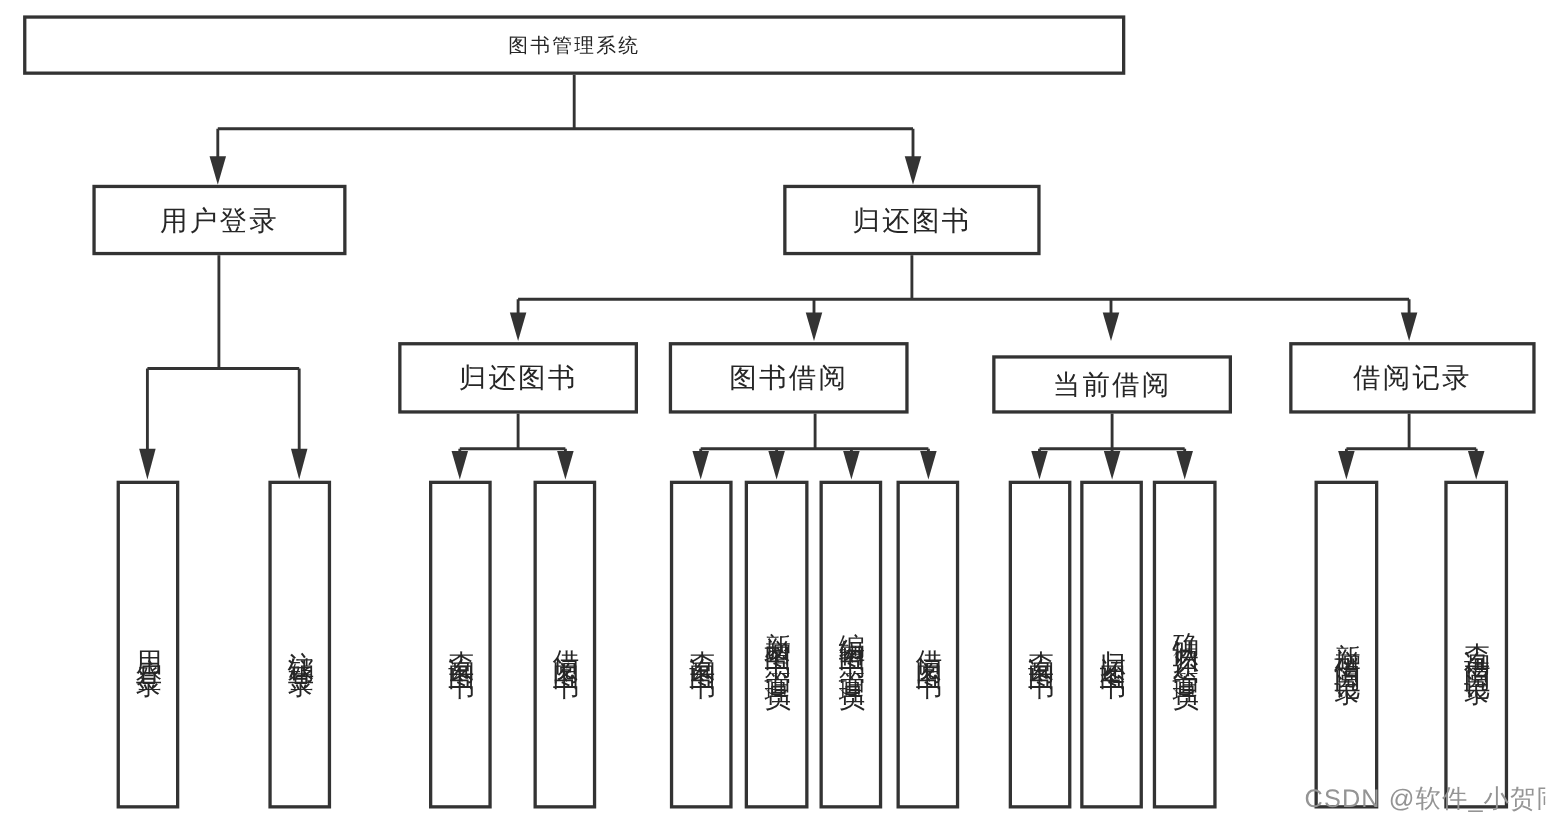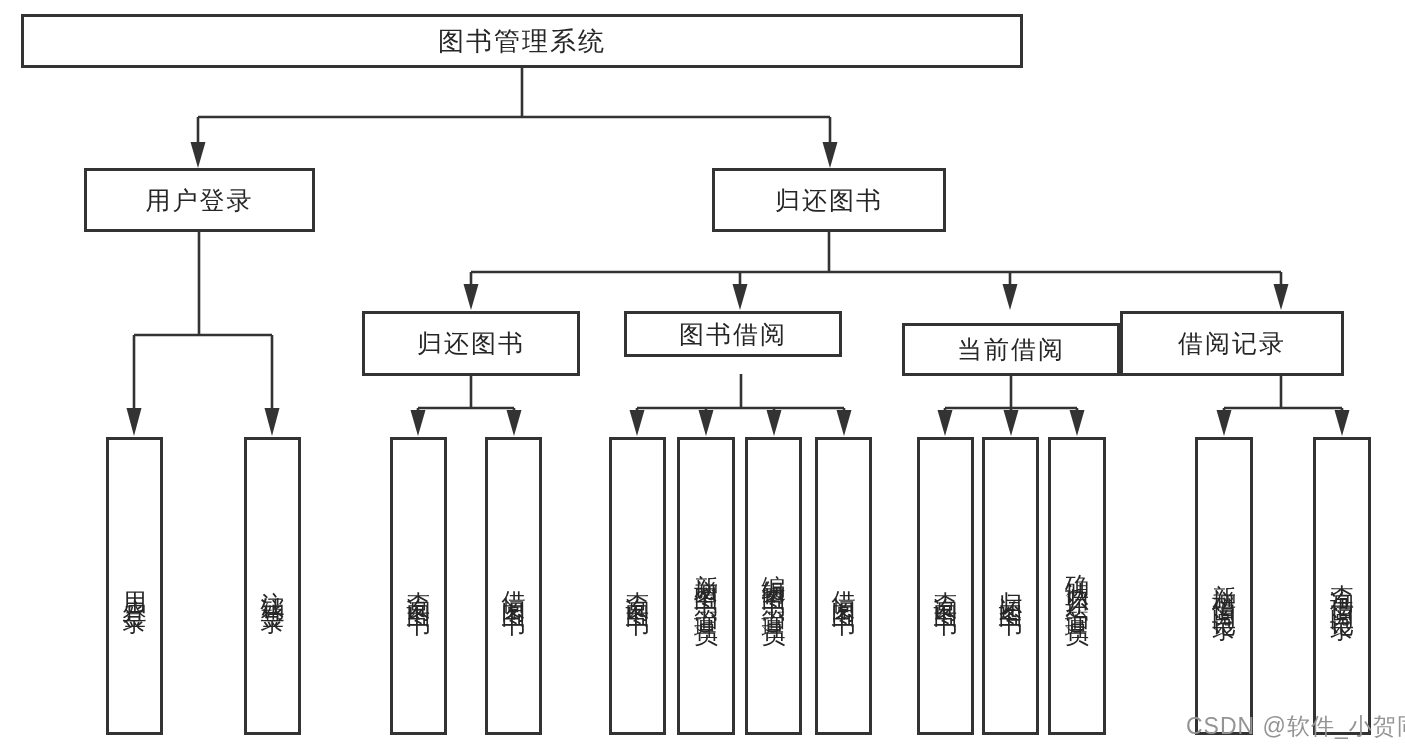--- a/index.html
+++ b/index.html
@@ -24,21 +24,21 @@
     display: flex;
     align-items: center;
     justify-content: center;
     color: #262626;
   }
   .h-label {
     font-size: 25px;
     letter-spacing: 2px;
     white-space: nowrap;
   }
-  .root-label { font-size: 26px; }
+  .root-label { font-size: 18px; }
   .v-label {
     writing-mode: vertical-rl;
     text-orientation: mixed;
     font-size: 24px;
     line-height: 1;
     letter-spacing: 7px;
     white-space: nowrap;
   }
   .watermark {
     position: absolute;
@@ -110,27 +110,27 @@
   <div class="box" style="left:84px; top:168px; width:231px; height:64px;">
     <span class="h-label">用户登录</span>
   </div>
   <div class="box" style="left:712px; top:168px; width:234px; height:64px;">
     <span class="h-label">归还图书</span>
   </div>
 
   <div class="box" style="left:362px; top:311px; width:218px; height:65px;">
     <span class="h-label">归还图书</span>
   </div>
-  <div class="box" style="left:624px; top:311px; width:218px; height:46px;">
+  <div class="box" style="left:608px; top:311px; width:218px; height:65px;">
     <span class="h-label">图书借阅</span>
   </div>
   <div class="box" style="left:902px; top:323px; width:218px; height:53px;">
     <span class="h-label">当前借阅</span>
   </div>
-  <div class="box" style="left:1120px; top:311px; width:224px; height:65px;">
+  <div class="box" style="left:1172px; top:311px; width:224px; height:65px;">
     <span class="h-label">借阅记录</span>
   </div>
 
   <div class="box" style="left:106px; top:437px; width:57px; height:298px;">
     <span class="v-label">用户登录</span>
   </div>
   <div class="box" style="left:244px; top:437px; width:57px; height:298px;">
     <span class="v-label">注销登录</span>
   </div>
 

